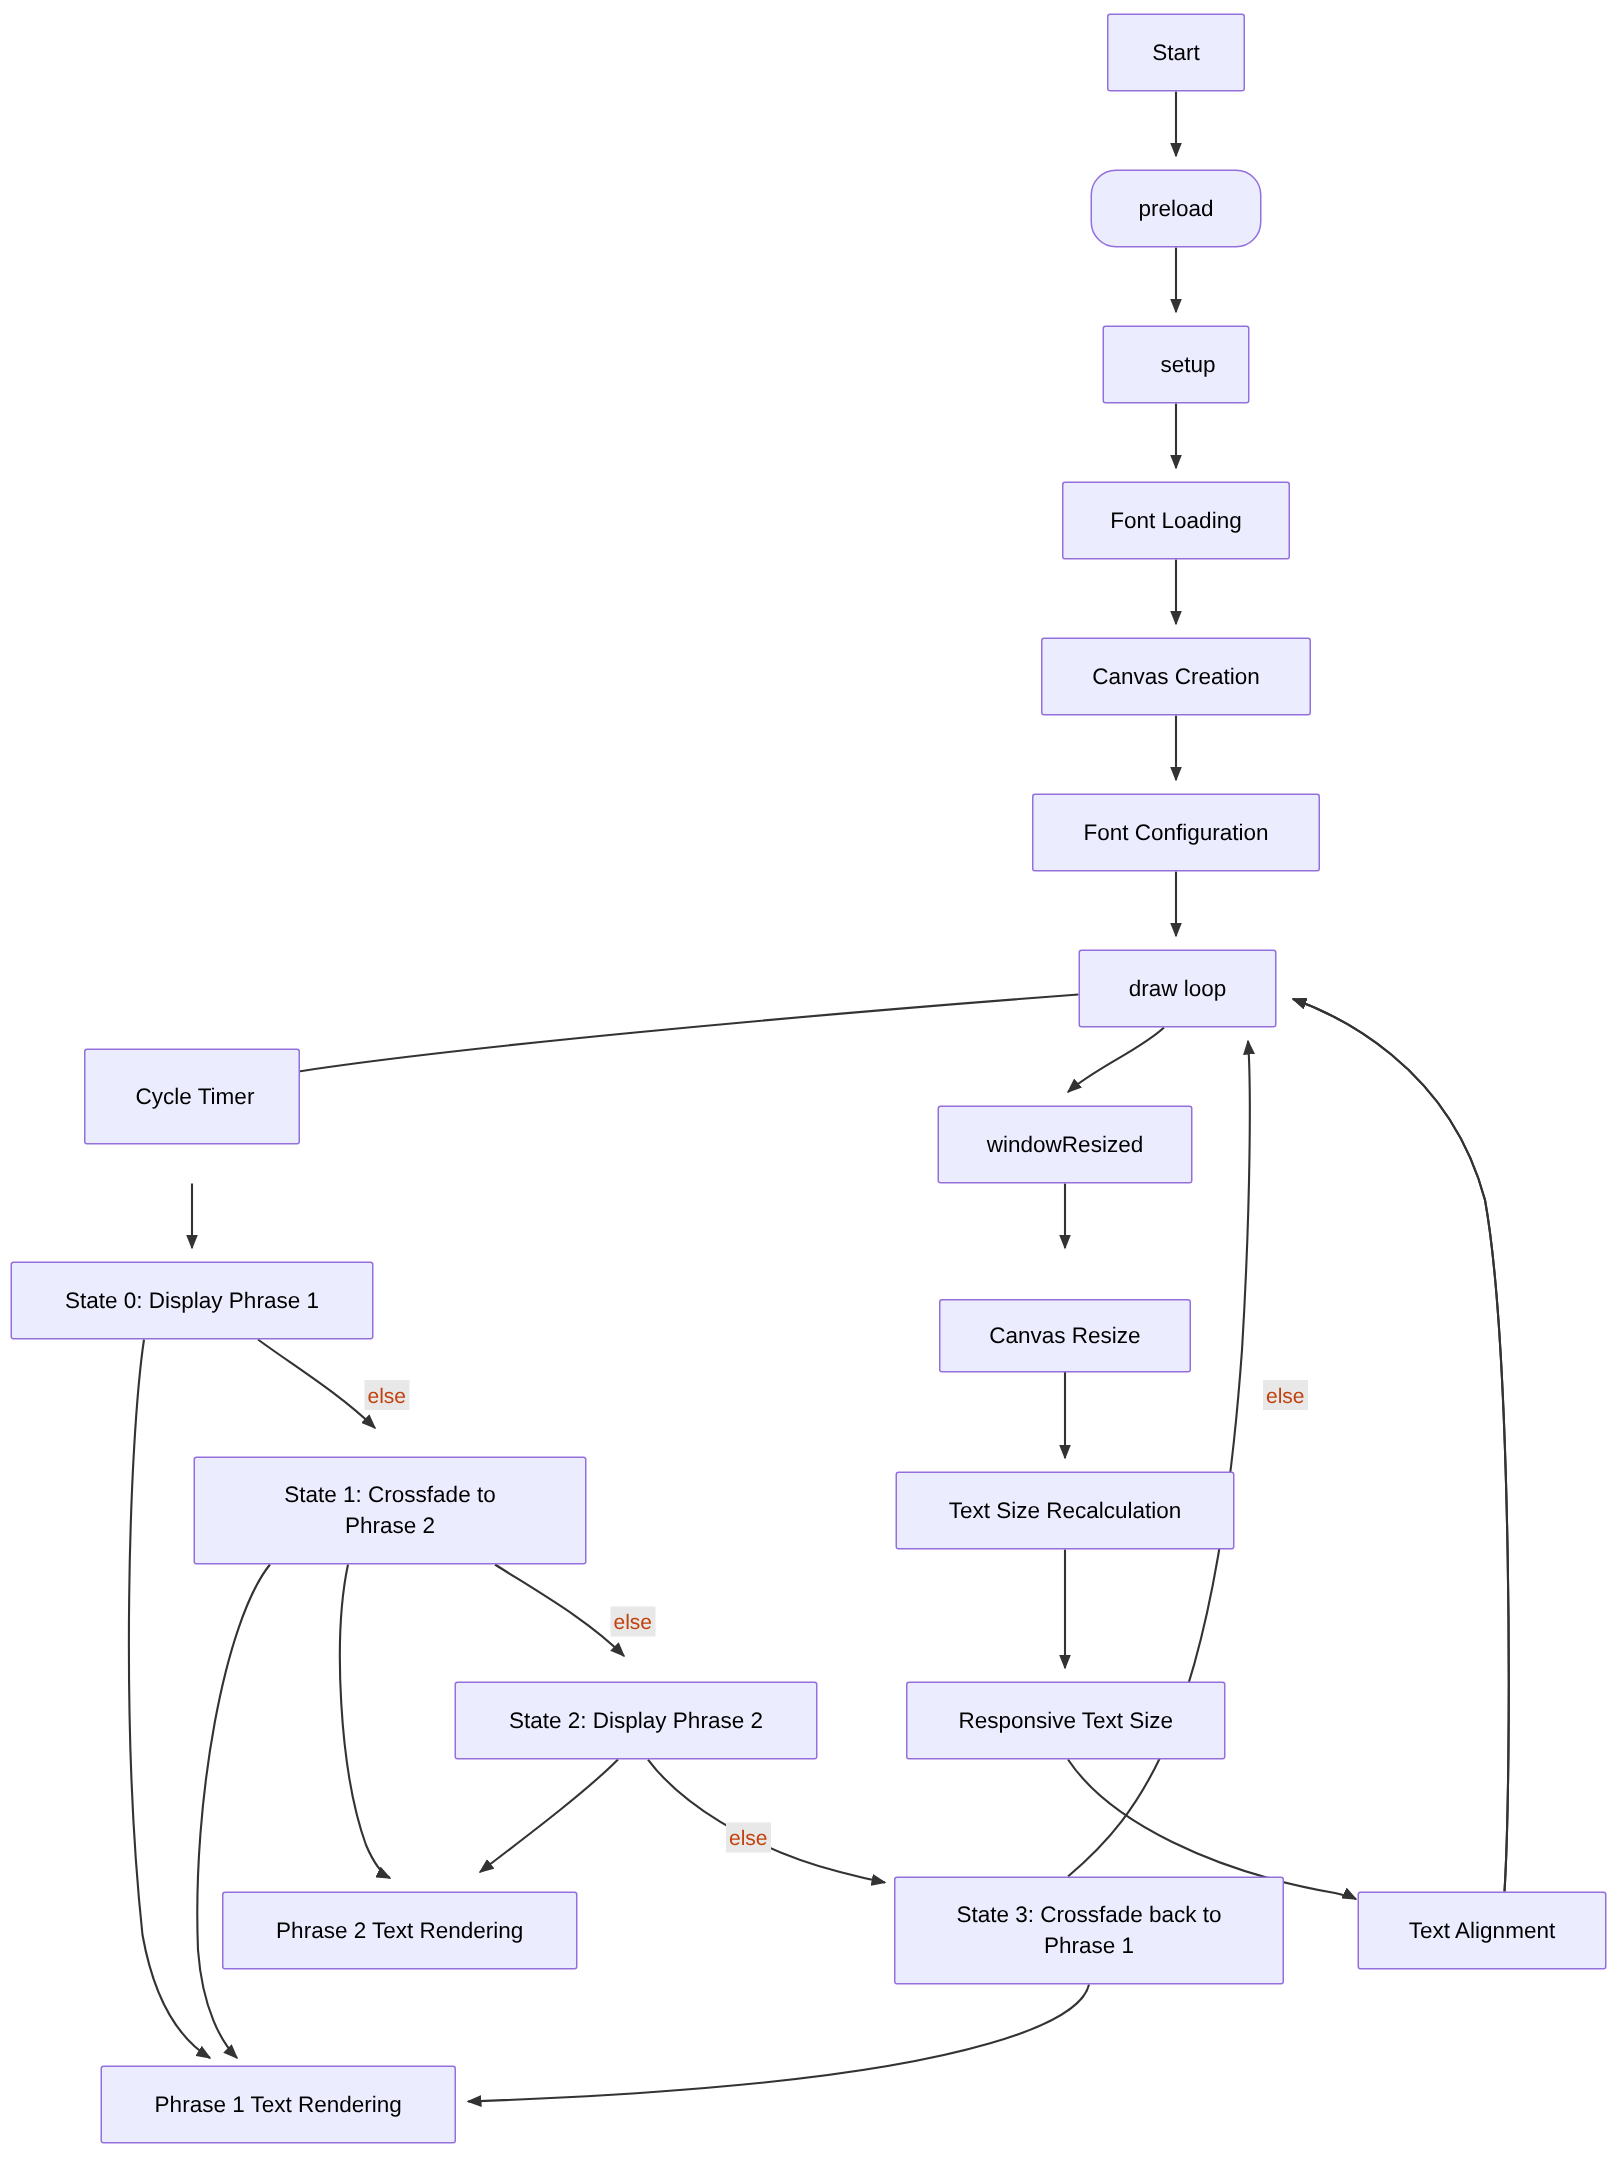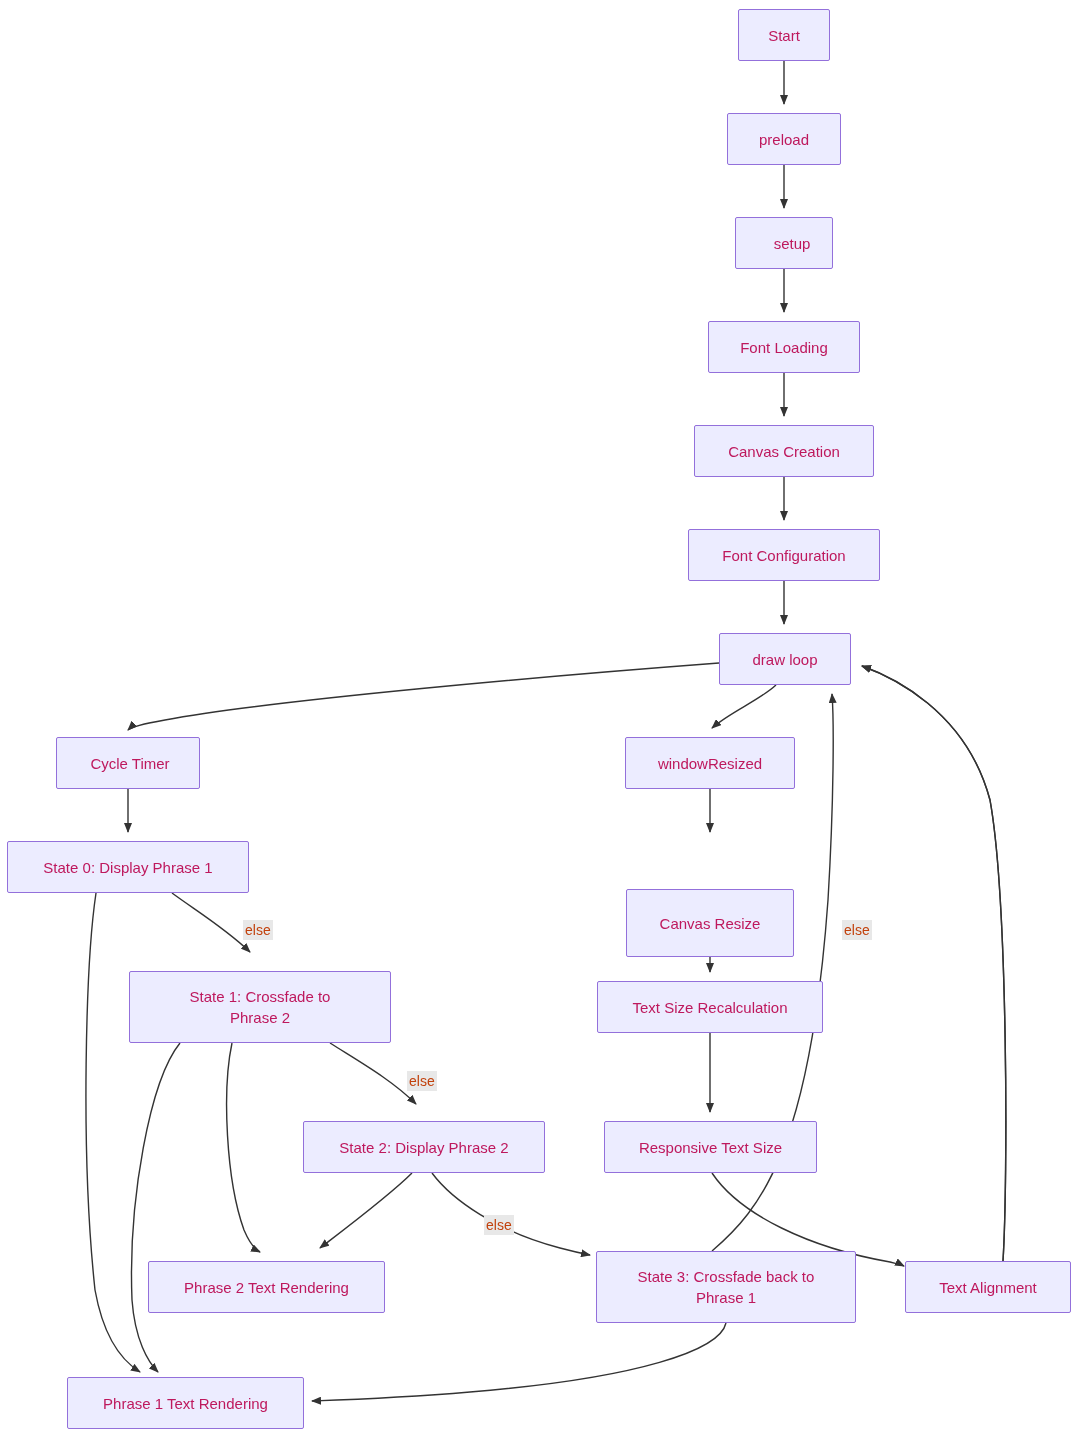--- a/index.html
+++ b/index.html
@@ -26,21 +26,21 @@
   .node {
     position: absolute;
     box-sizing: border-box;
     background: #ECECFF;
     border: 1px solid #9370DB;
     border-radius: 2px;
     display: flex;
     align-items: center;
     justify-content: center;
     text-align: center;
-    color: #be185d;
+    color: #000000;
     font-size: 15px;
     line-height: 21px;
     padding: 4px 8px;
     white-space: pre-line;
   }
   .edge-label {
     position: absolute;
     background: #E8E8E8;
     color: #c2410c;
     font-size: 14px;
@@ -90,39 +90,39 @@
       <path d="M710,789 L710,832"></path>
       <path d="M710,893 L710,972"></path>
       <path d="M710,1033 L710,1112"></path>
       <path d="M712,1173 C740,1215 810,1248 890,1262 C898,1264 902,1265 904,1266"></path>
       <path d="M1003,1261 C1008,1180 1008,900 990,800 C966,710 890,676 862,666"></path>
       <path d="M1003,1261 C1008,1180 1008,900 990,800 C966,710 890,676 862,666"></path>
     </g>
   </svg>
 
   <div class="node" style="left:738px; top:9px;    width:92px;  height:52px;">Start</div>
-  <div class="node" style="left:727px; top:113px;  width:114px; height:52px;">preload</div>
+  <div class="node" style="left:727px; top:113px;  width:114px; height:52px;border-radius:17px;">preload</div>
   <div class="node" style="left:735px; top:217px;  width:98px;  height:52px;padding-left:24px;">setup</div>
   <div class="node" style="left:708px; top:321px;  width:152px; height:52px;">Font Loading</div>
   <div class="node" style="left:688px; top:529px;  width:192px; height:52px;">Font Configuration</div>
   <div class="node" style="left:694px; top:425px;  width:180px; height:52px;">Canvas Creation</div>
   <div class="node" style="left:719px; top:633px;  width:132px; height:52px;">draw loop</div>
 
-  <div class="node" style="left:56px;  top:737px;  width:144px; height:52px;padding-left:12px;">Cycle Timer</div>
+  <div class="node" style="left:56px;  top:699px;  width:144px; height:64px;padding-left:12px;">Cycle Timer</div>
   <div class="node" style="left:7px;   top:841px;  width:242px; height:52px;">State 0: Display Phrase 1</div>
   <div class="node" style="left:129px; top:971px;  width:262px; height:72px;">State 1: Crossfade to
 Phrase 2</div>
   <div class="node" style="left:303px; top:1121px; width:242px; height:52px;">State 2: Display Phrase 2</div>
   <div class="node" style="left:148px; top:1261px; width:237px; height:52px;">Phrase 2 Text Rendering</div>
   <div class="node" style="left:596px; top:1251px; width:260px; height:72px;text-align:center;">State 3: Crossfade back to
 Phrase 1</div>
   <div class="node" style="left:67px;  top:1377px; width:237px; height:52px;">Phrase 1 Text Rendering</div>
 
   <div class="node" style="left:625px; top:737px;  width:170px; height:52px;">windowResized</div>
-  <div class="node" style="left:626px; top:889px;  width:168px; height:68px;">Canvas Resize</div>
+  <div class="node" style="left:626px; top:866px;  width:168px; height:49px;">Canvas Resize</div>
   <div class="node" style="left:597px; top:981px;  width:226px; height:52px;text-align:center;">Text Size Recalculation</div>
   <div class="node" style="left:604px; top:1121px; width:213px; height:52px;">Responsive Text Size</div>
   <div class="node" style="left:905px; top:1261px; width:166px; height:52px;">Text Alignment</div>
 
   <div class="edge-label" style="left:243px; top:920px;">else</div>
   <div class="edge-label" style="left:407px; top:1071px;">else</div>
   <div class="edge-label" style="left:484px; top:1215px;">else</div>
   <div class="edge-label" style="left:842px; top:920px;">else</div>
 
 </div>

